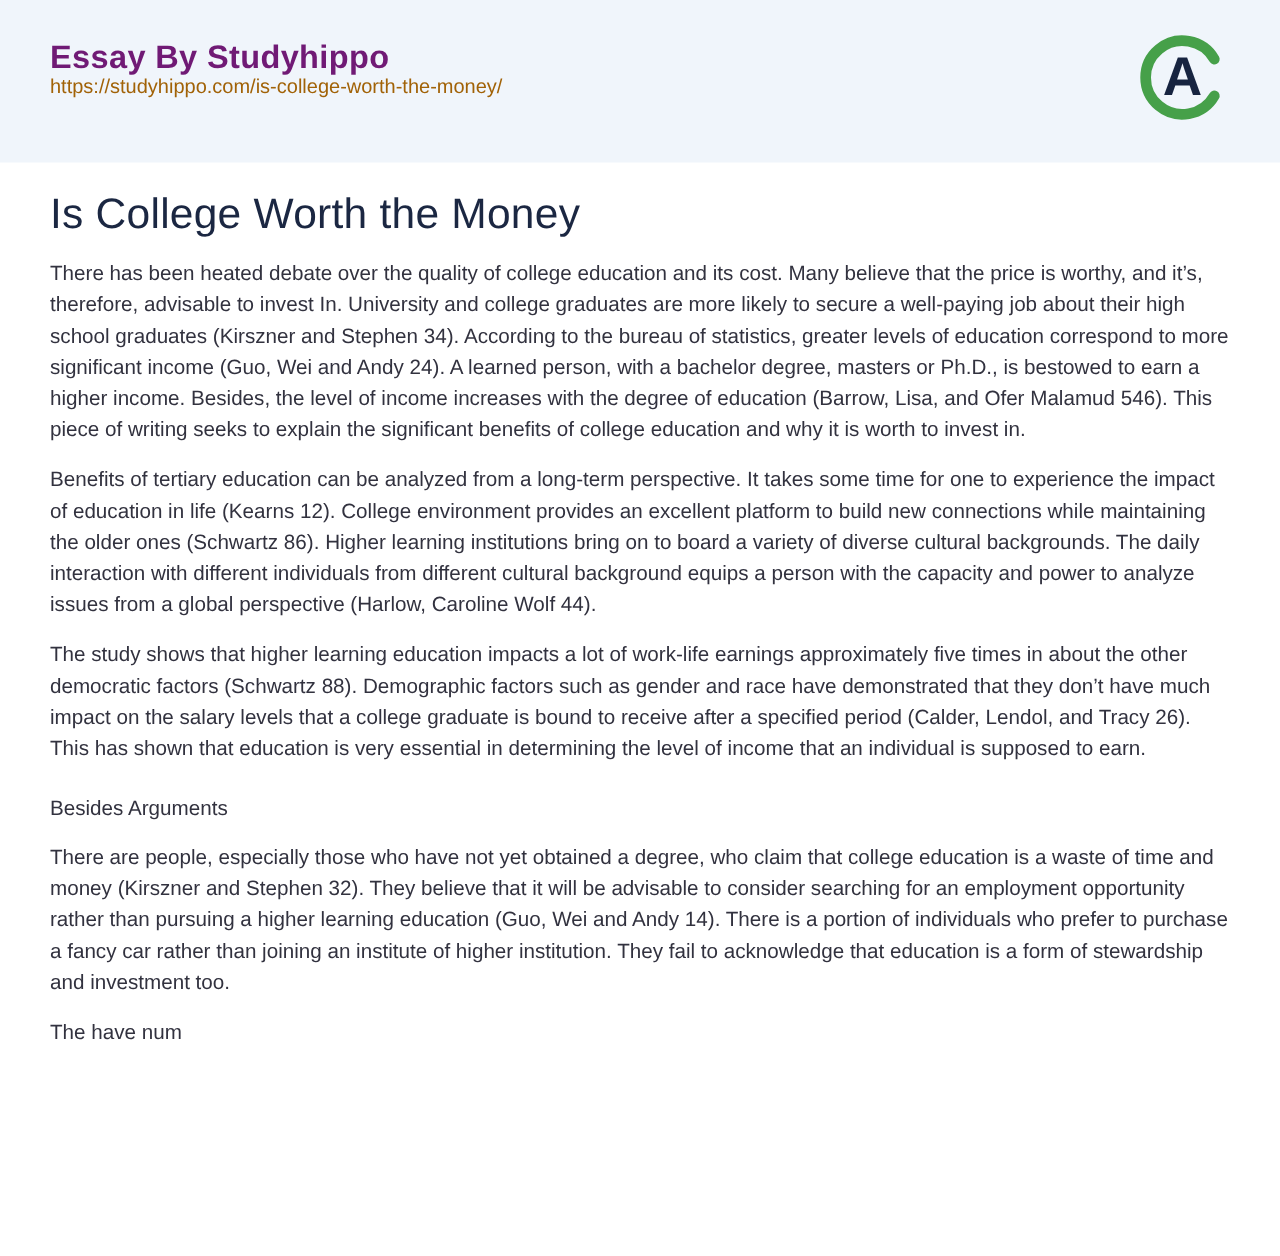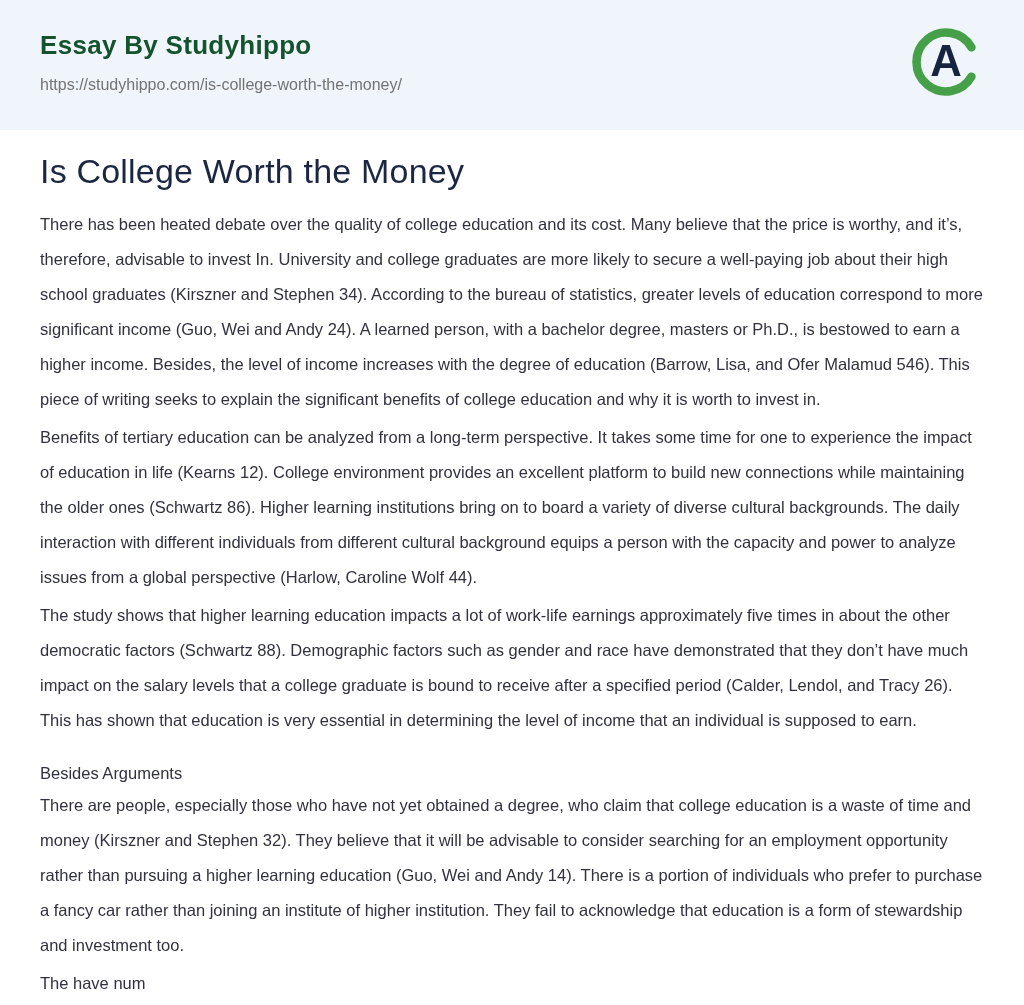--- a/index.html
+++ b/index.html
@@ -27,28 +27,27 @@
     background: #f0f5fb;
     padding: 30px 40px 0 40px;
     display: flex;
     justify-content: space-between;
     align-items: flex-start;
   }
   .site-title {
     margin: 0;
     font-size: 26px;
     font-weight: bold;
-    color: #14532d;
+    color: #701a75;
     letter-spacing: 0.3px;
   }
   .site-url {
     display: block;
-    margin-top: 15px;
     font-size: 16px;
-    color: #737373;
+    color: #a16207;
     text-decoration: none;
     cursor: pointer;
   }
   .logo {
     width: 76px;
     height: 76px;
     margin-top: -6px;
     flex: 0 0 auto;
   }
   .logo svg { display: block; }
@@ -77,23 +76,23 @@
     color: #1b2742;
     letter-spacing: 0.2px;
   }
   .block-heading {
     margin: 23px 0 0 0;
     font-size: 16.5px;
     line-height: 24px;
     color: #32323f;
   }
   .para {
-    margin: 3px 0 0 0;
+    margin: 15px 0 0 0;
     font-size: 16.5px;
-    line-height: 35px;
+    line-height: 25px;
     color: #32323f;
   }
 </style>
 </head>
 <body>
 
 <div class="page">
 
   <header class="site-header">
     <div class="header-text">

